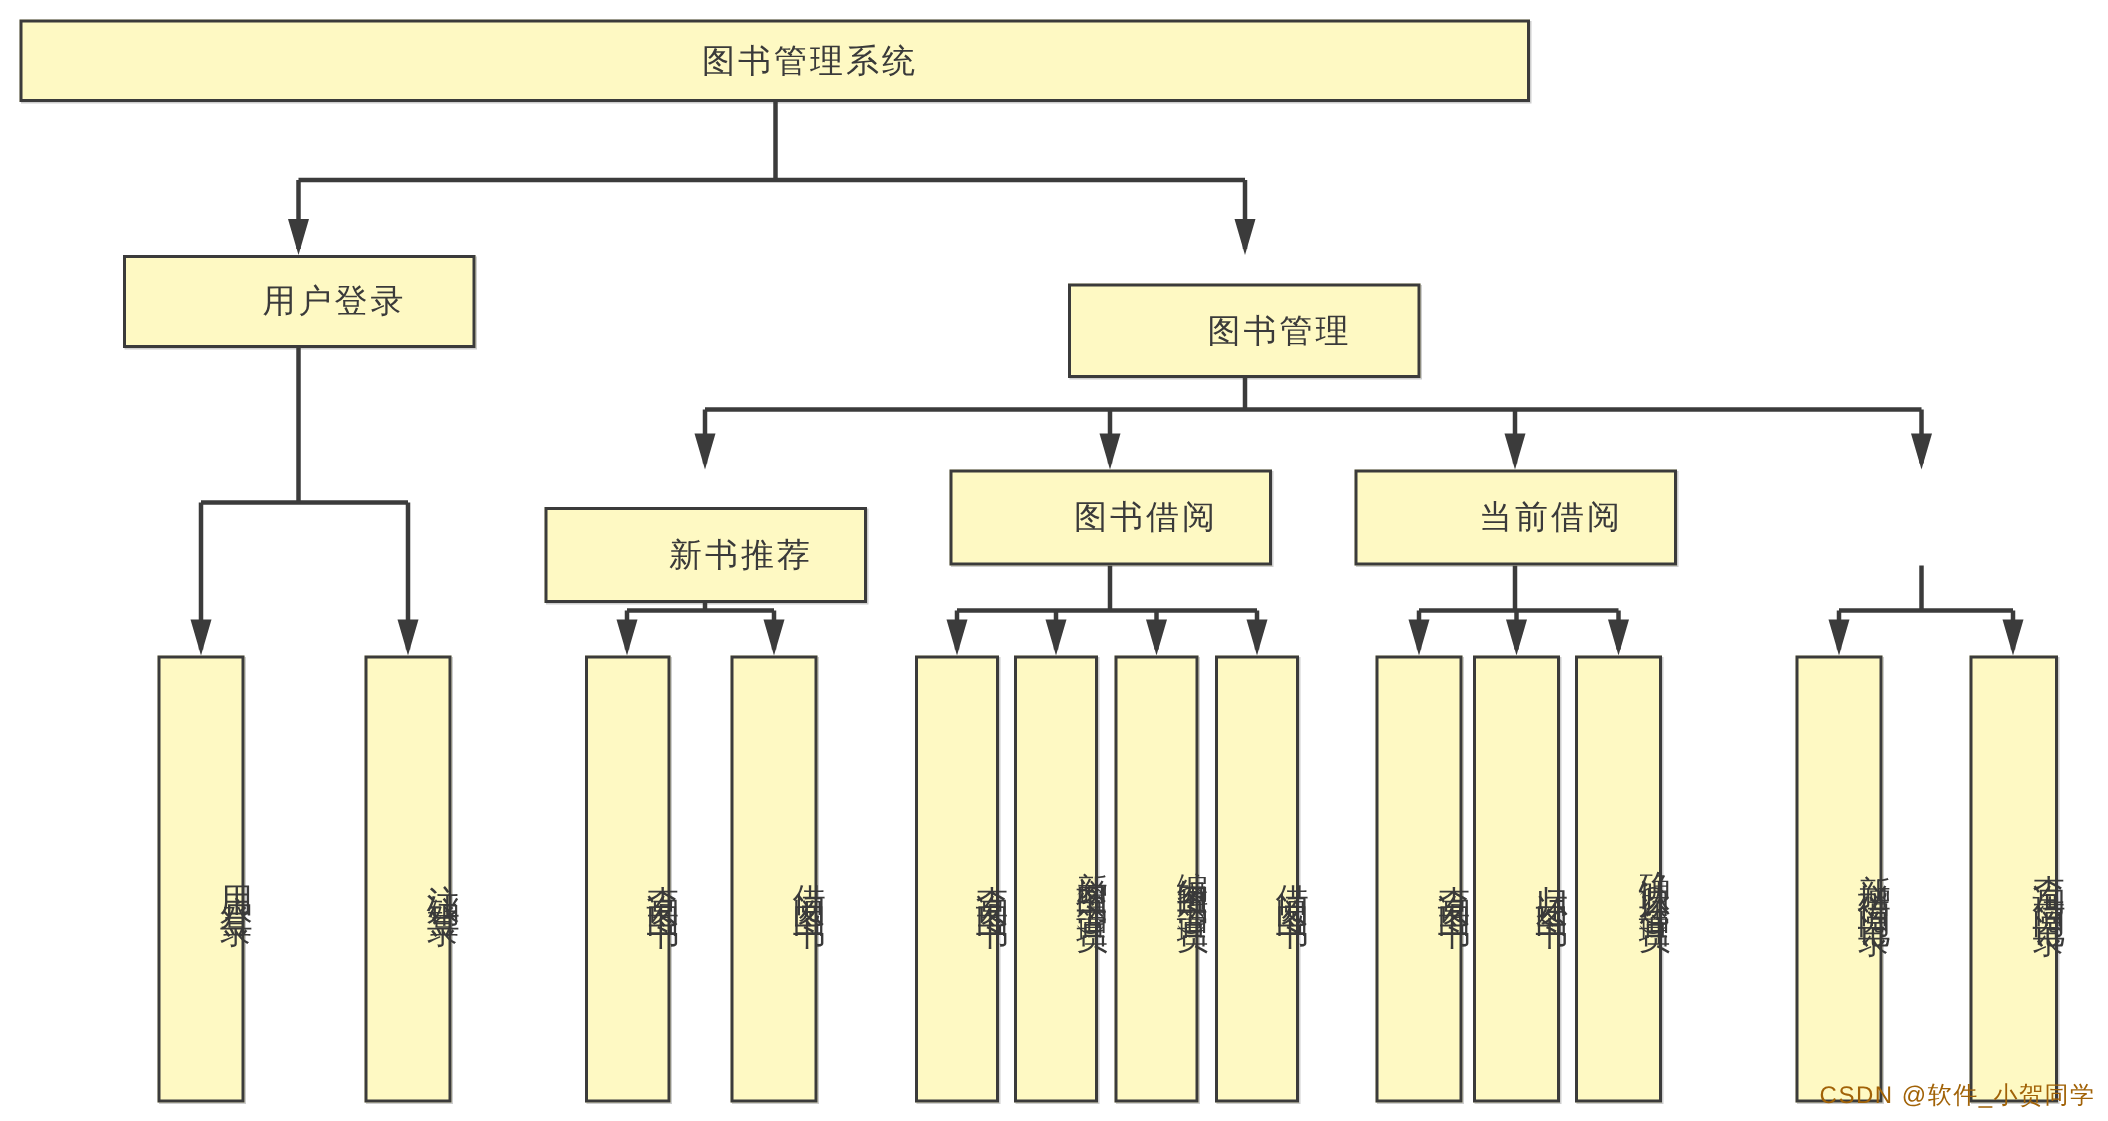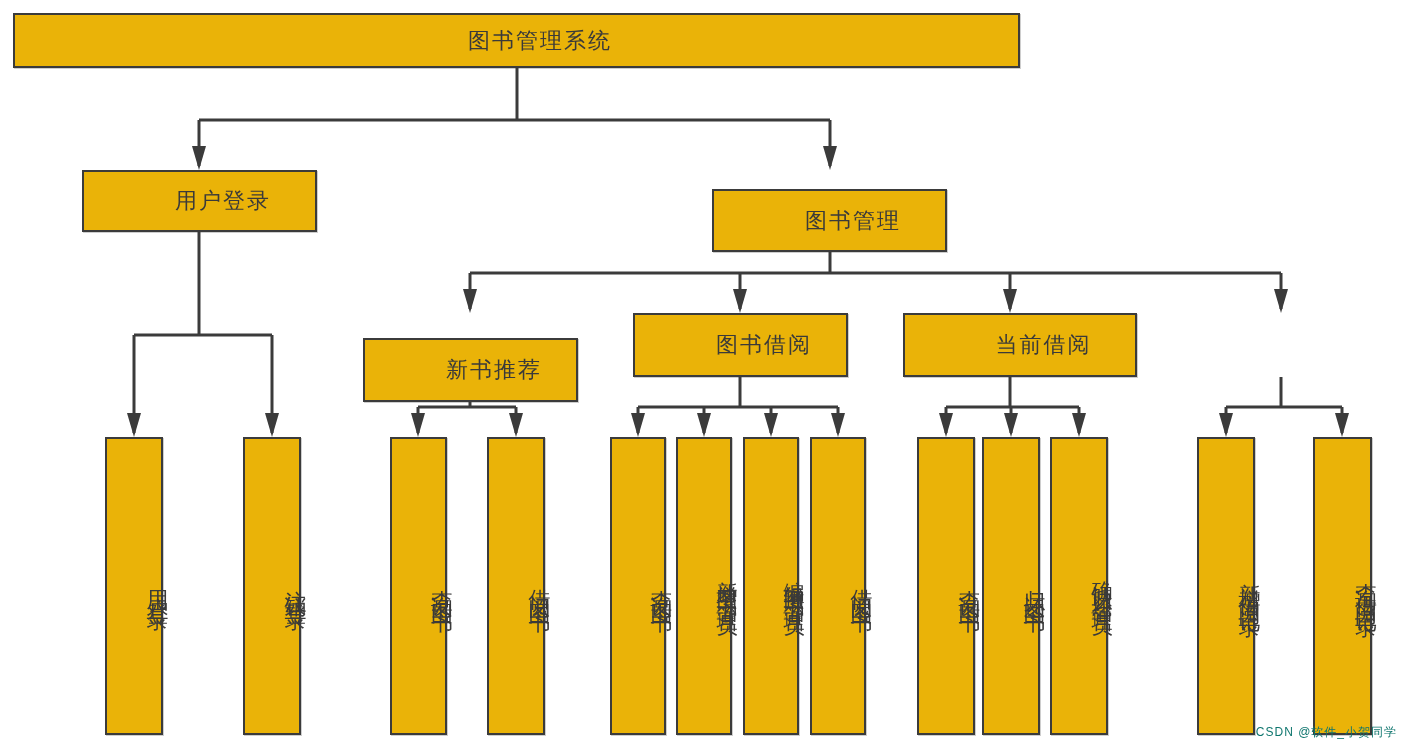--- a/index.html
+++ b/index.html
@@ -18,21 +18,21 @@
   #connectors {
     position: absolute;
     left: 0;
     top: 0;
     pointer-events: none;
   }
   .node {
     position: absolute;
     box-sizing: border-box;
     border: 2px solid #3b3b3b;
-    background: #eab308;
+    background: #fef9c3;
     display: flex;
     align-items: center;
     justify-content: center;
     box-shadow: 1px 1px 0 rgba(60,60,60,0.25);
     padding-left: 47px;
   }
   .h-label {
     font-size: 22px;
     color: #3a3a3a;
     letter-spacing: 2px;
@@ -48,22 +48,22 @@
     white-space: nowrap;
   }
   .v-label.long {
     letter-spacing: 5px;
     font-size: 21px;
   }
   #watermark {
     position: absolute;
     right: 8px;
     bottom: 6px;
-    font-size: 12px;
-    color: #0f766e;
+    font-size: 16px;
+    color: #a16207;
     letter-spacing: 1px;
     white-space: nowrap;
   }
 </style>
 </head>
 <body>
 
 <div id="canvas">
 
   <svg id="connectors" width="1405" height="747" viewBox="0 0 1405 747">
@@ -153,21 +153,21 @@
   <div class="node" style="left:243px; top:437px; width:58px; height:298px;">
     <span class="v-label">注销登录</span>
   </div>
 
   <div class="node" style="left:363px; top:313px; width:215px; height:64px;margin-top:25px;">
     <span class="h-label">新书推荐</span>
   </div>
   <div class="node" style="left:633px; top:313px; width:215px; height:64px;">
     <span class="h-label">图书借阅</span>
   </div>
-  <div class="node" style="left:903px; top:313px; width:234px; height:64px;">
+  <div class="node" style="left:903px; top:313px; width:215px; height:64px;">
     <span class="h-label">当前借阅</span>
   </div>
 
   <div class="node" style="left:390px; top:437px; width:57px; height:298px;">
     <span class="v-label">查询图书</span>
   </div>
   <div class="node" style="left:487px; top:437px; width:58px; height:298px;">
     <span class="v-label">借阅图书</span>
   </div>
 

